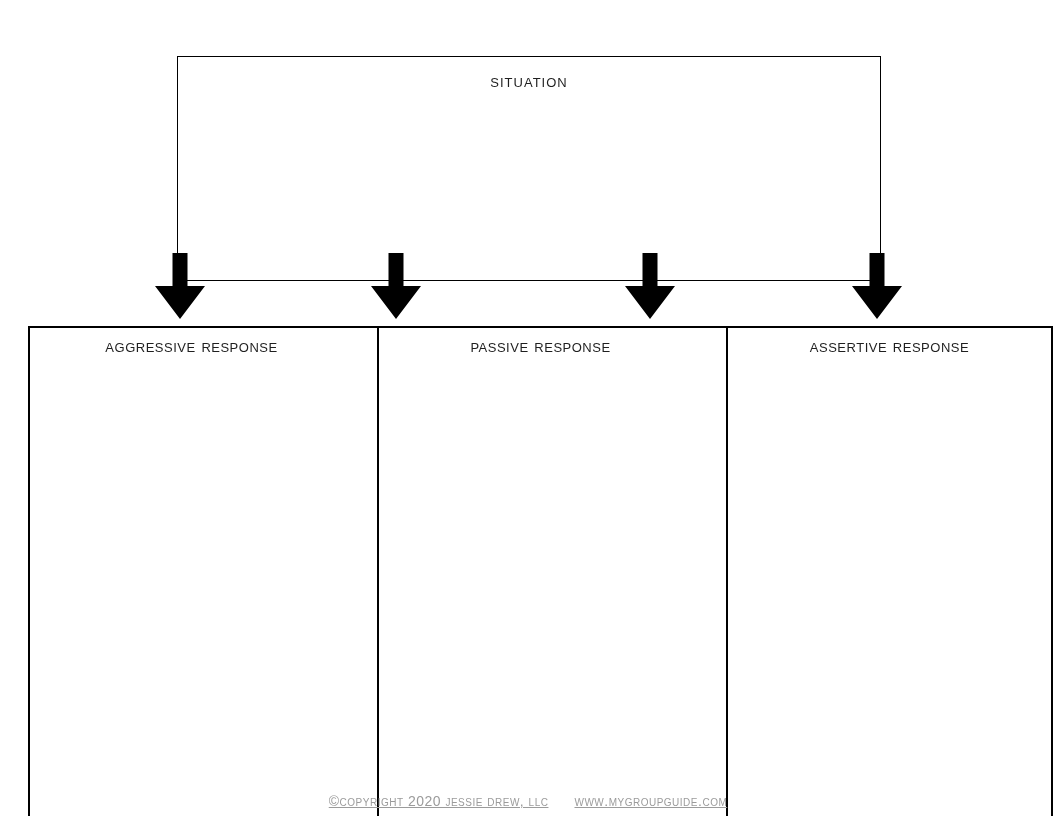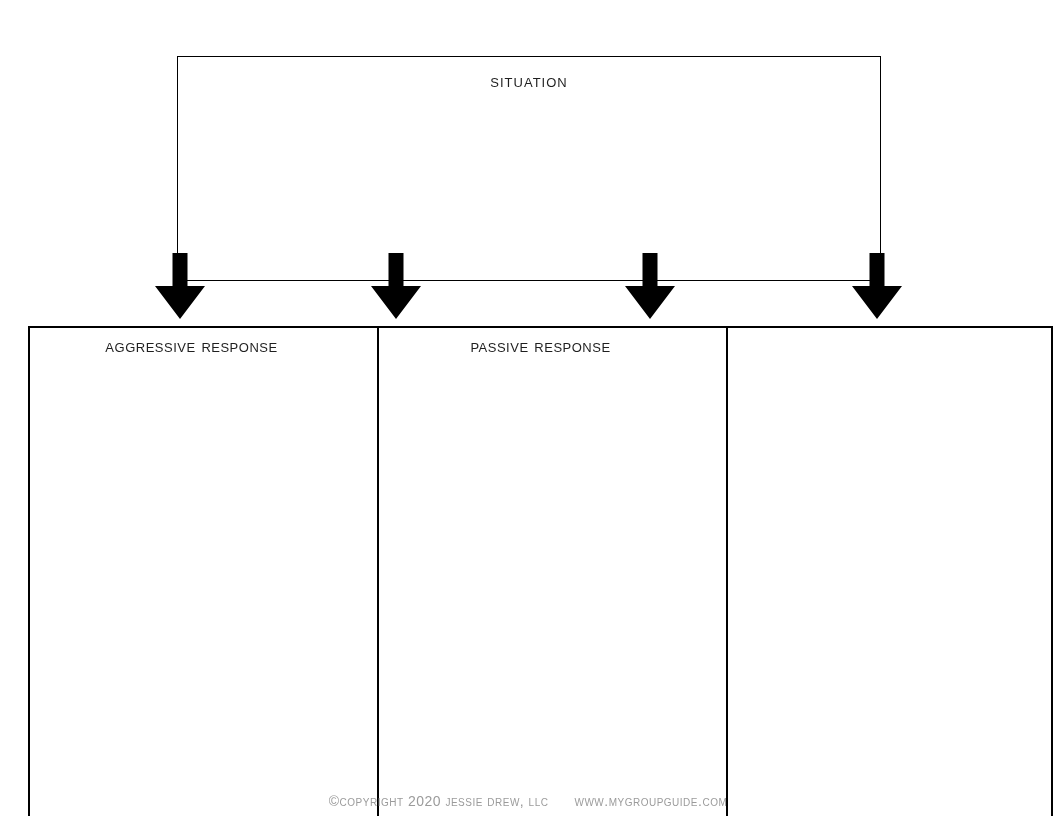--- a/index.html
+++ b/index.html
@@ -84,20 +84,21 @@
     display: flex;
     justify-content: center;
     align-items: flex-end;
     gap: 26px;
     font-size: 14px;
     line-height: 18px;
     font-variant: small-caps;
     text-transform: lowercase;
     letter-spacing: 0.5px;
     color: #9b9b9b;
+    text-decoration: underline;
   }
 </style>
 </head>
 <body>
 
 <div class="situation-box">
   <span class="situation-label">Situation</span>
 </div>
 
 <svg class="flow-arrow a1" viewBox="0 0 50 66">
@@ -120,20 +121,21 @@
     <div class="writing-area"></div>
   </div>
 
   <div class="response-column">
     <div class="column-header">Passive Response</div>
     <div class="writing-area"></div>
   </div>
 
 
   <div class="response-column">
+    <div class="column-header">Assertive Response</div>
     <div class="writing-area"></div>
   </div>
 
 </div>
 
 <div class="page-footer">
   <span>©Copyright 2020 Jessie Drew, LLC</span>
   <span>www.mygroupguide.com</span>
 </div>
 

